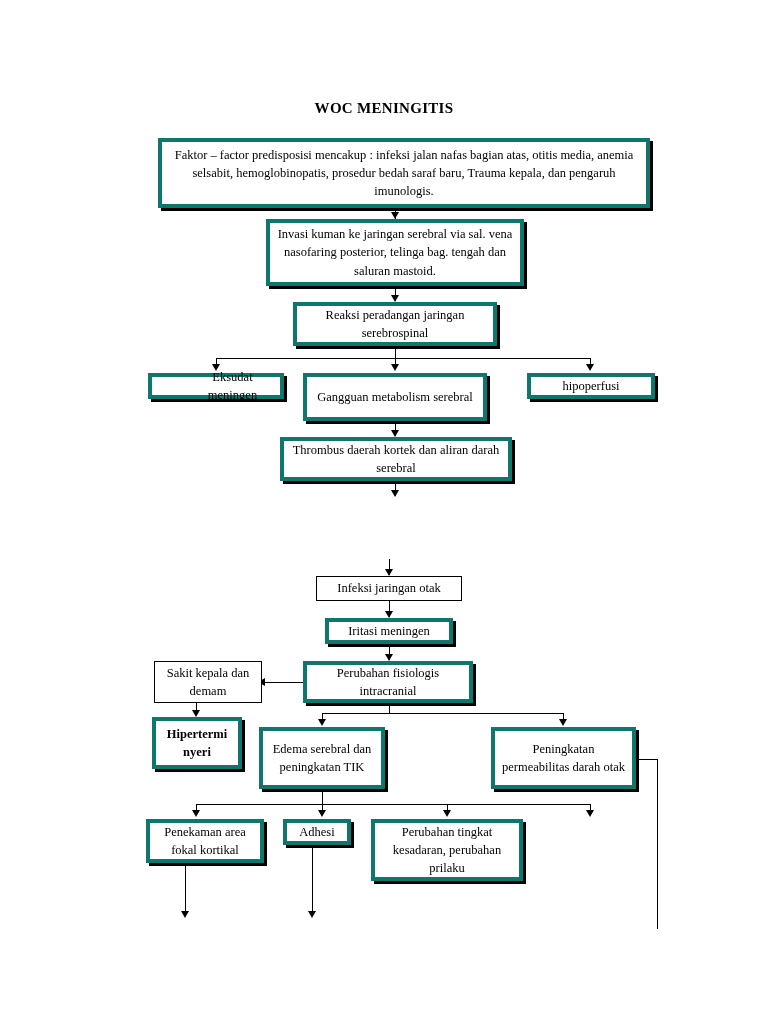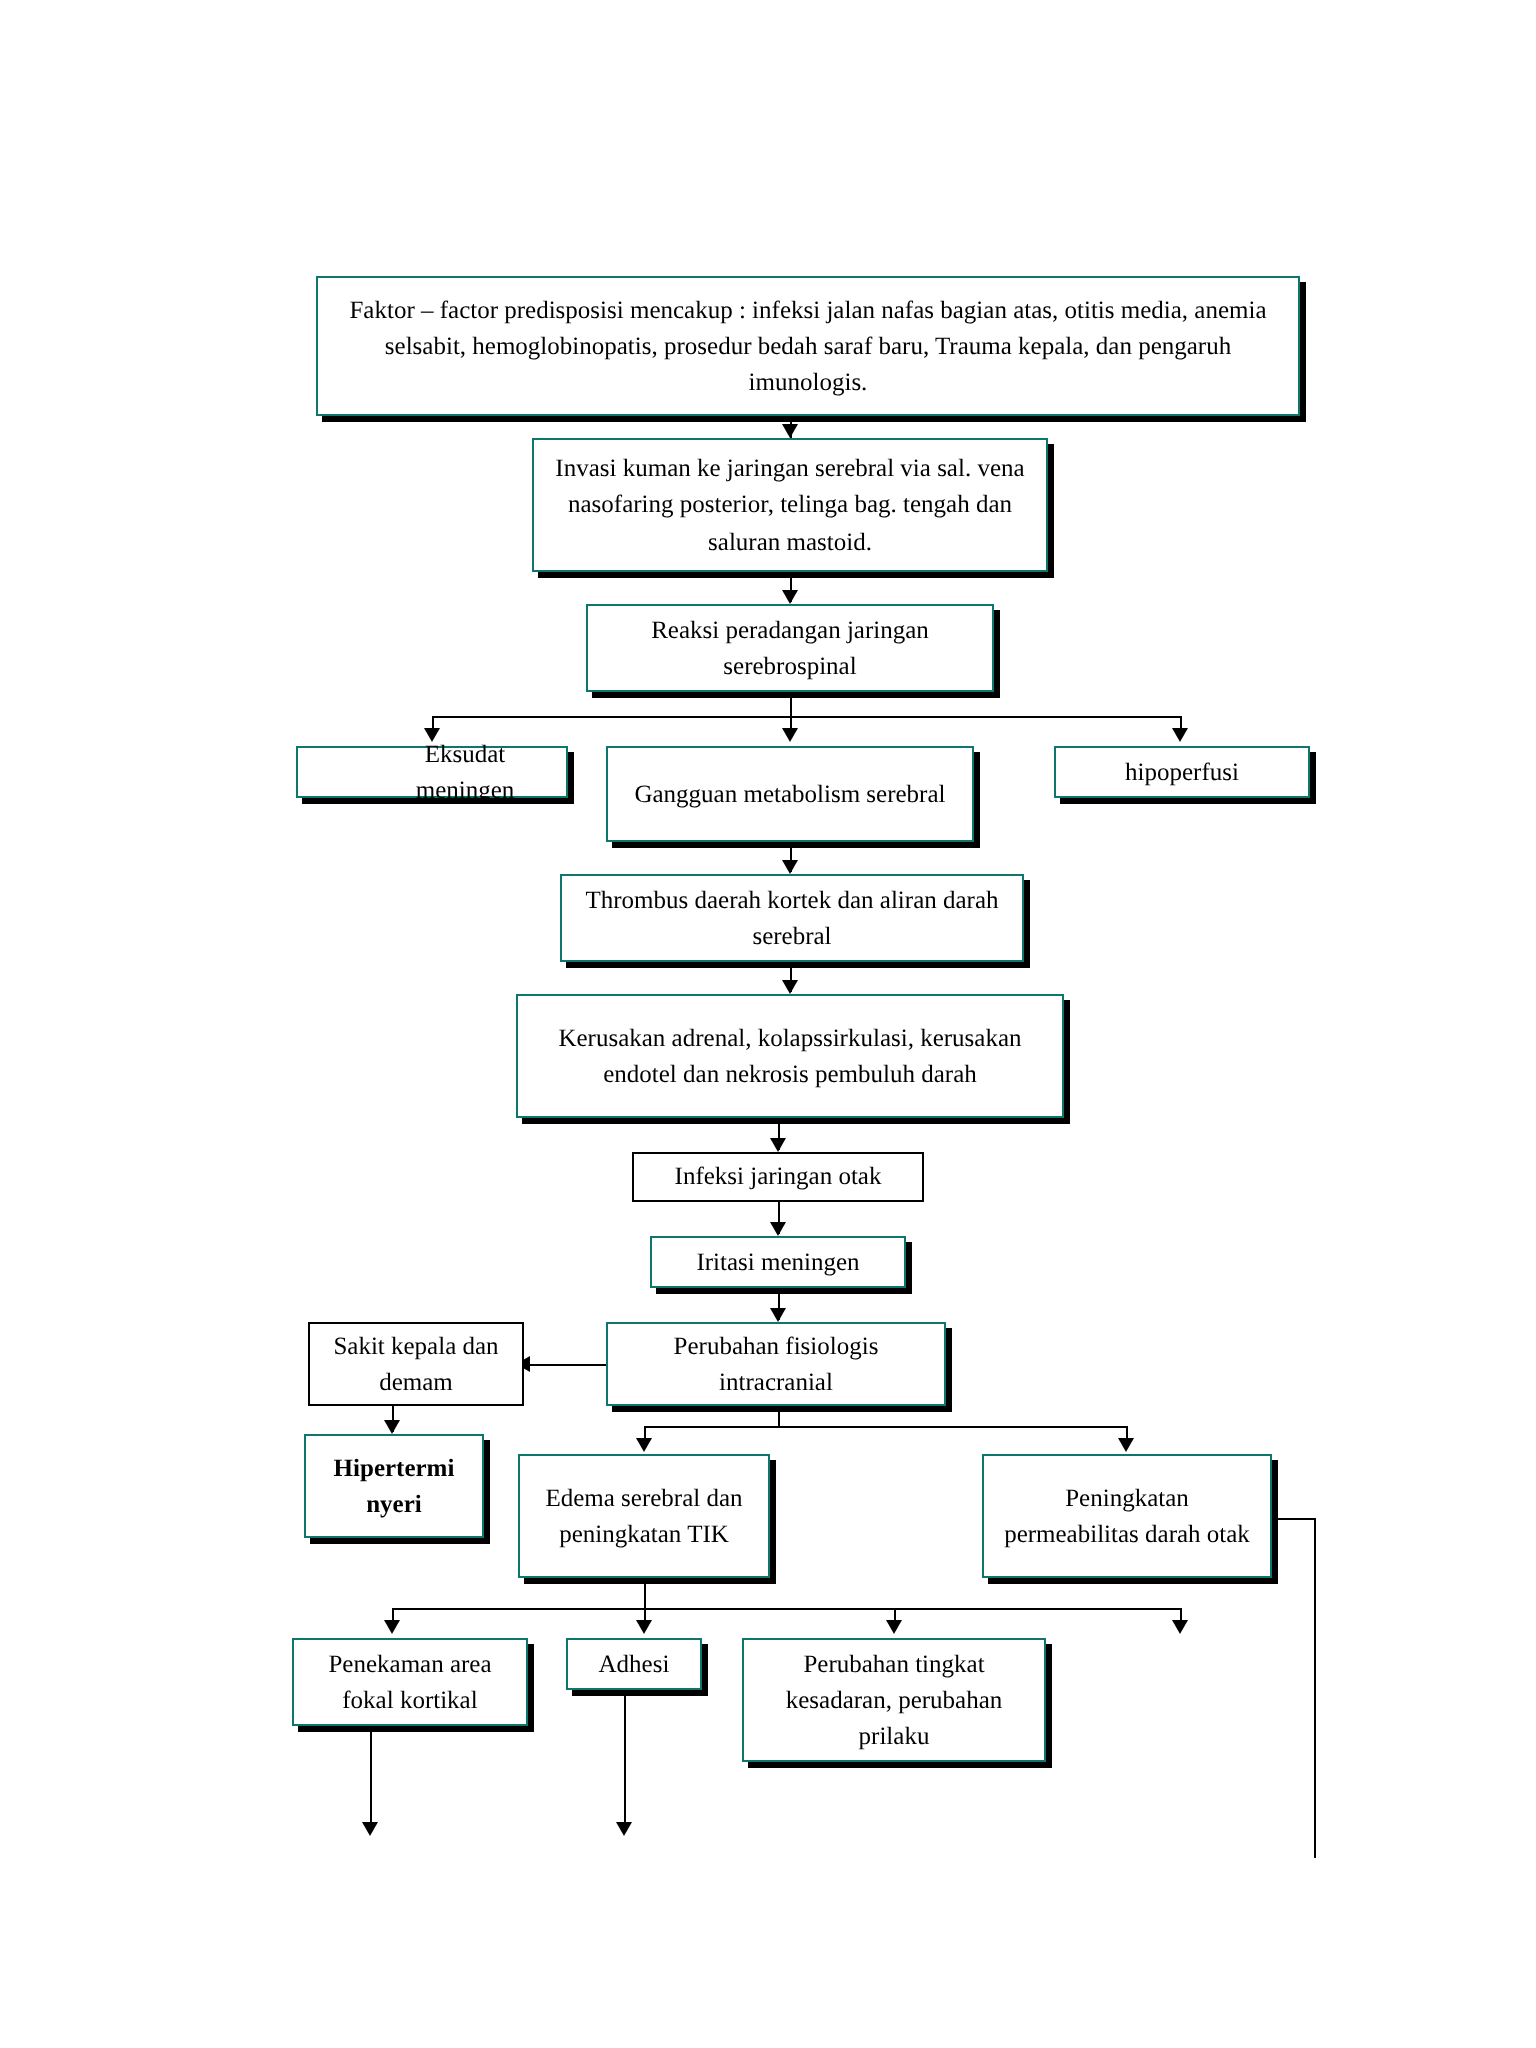--- a/index.html
+++ b/index.html
@@ -27,21 +27,21 @@
     text-align: center;
     font-weight: bold;
     font-size: 15px;
     letter-spacing: 0.3px;
   }
   
   .node {
     position: absolute;
     box-sizing: border-box;
     background: #ffffff;
-    border: 1px solid #0f766e;
+    border: 4px solid #0f766e;
     display: flex;
     align-items: center;
     justify-content: center;
     text-align: center;
     font-size: 12.5px;
     line-height: 1.45;
     padding: 3px 6px;
     z-index: 3;
   }
   
@@ -87,20 +87,21 @@
     border-bottom: 4.5px solid transparent;
     border-right: 7px solid #000000;
     z-index: 2;
   }
 </style>
 </head>
 <body>
 
 <div id="page">
 
+  <div id="chart-title">WOC MENINGITIS</div>
 
   <div class="node shadow" style="left:158px; top:138px; width:492px; height:70px;">
     <span class="label">Faktor – factor predisposisi mencakup : infeksi jalan nafas bagian atas, otitis media, anemia selsabit, hemoglobinopatis, prosedur bedah saraf baru, Trauma kepala, dan pengaruh imunologis.</span>
   </div>
 
   <div class="vline" style="left:395px; top:208px; height:11px;"></div>
   <div class="arrow-down" style="left:390.5px; top:212px;"></div>
 
   <div class="node shadow" style="left:266px; top:219px; width:258px; height:67px;">
     <span class="label">Invasi kuman ke jaringan serebral via sal. vena nasofaring posterior, telinga bag. tengah dan saluran mastoid.</span>
@@ -137,23 +138,20 @@
   <div class="vline" style="left:395px; top:421px; height:15px;"></div>
   <div class="arrow-down" style="left:390.5px; top:430px;"></div>
 
   <div class="node shadow" style="left:280px; top:437px; width:232px; height:44px;">
     <span class="label">Thrombus daerah kortek dan aliran darah serebral</span>
   </div>
 
   <div class="vline" style="left:395px; top:481px; height:15px;"></div>
   <div class="arrow-down" style="left:390.5px; top:490px;"></div>
 
-  <div class="node shadow" style="left:258px; top:497px; width:274px; height:62px;">
-    <span class="label">Kerusakan adrenal, kolapssirkulasi, kerusakan endotel dan nekrosis pembuluh darah</span>
-  </div>
 
   <div class="vline" style="left:389px; top:559px; height:16px;"></div>
   <div class="arrow-down" style="left:384.5px; top:569px;"></div>
 
   <div class="node thin" style="left:316px; top:576px; width:146px; height:25px;">
     <span class="label">Infeksi jaringan otak</span>
   </div>
 
   <div class="vline" style="left:389px; top:601px; height:16px;"></div>
   <div class="arrow-down" style="left:384.5px; top:611px;"></div>

